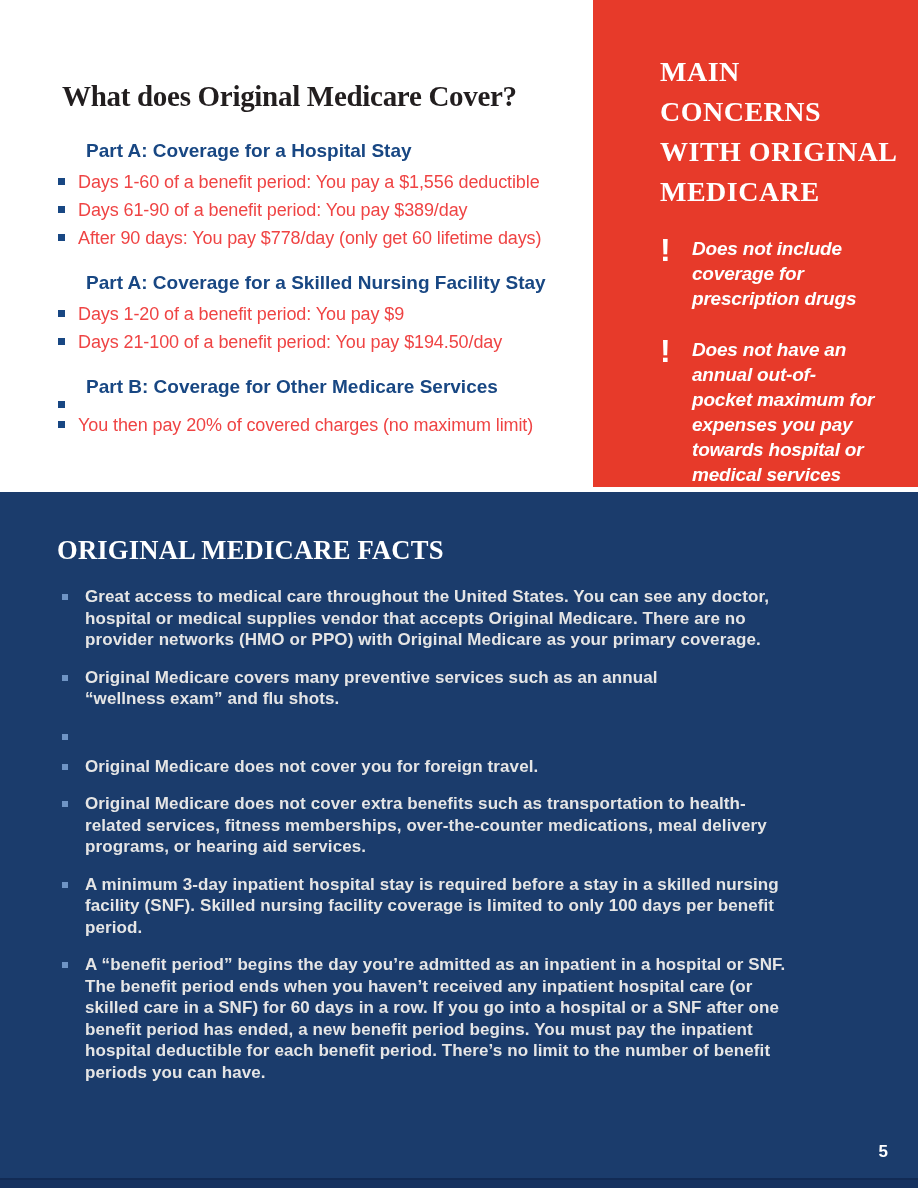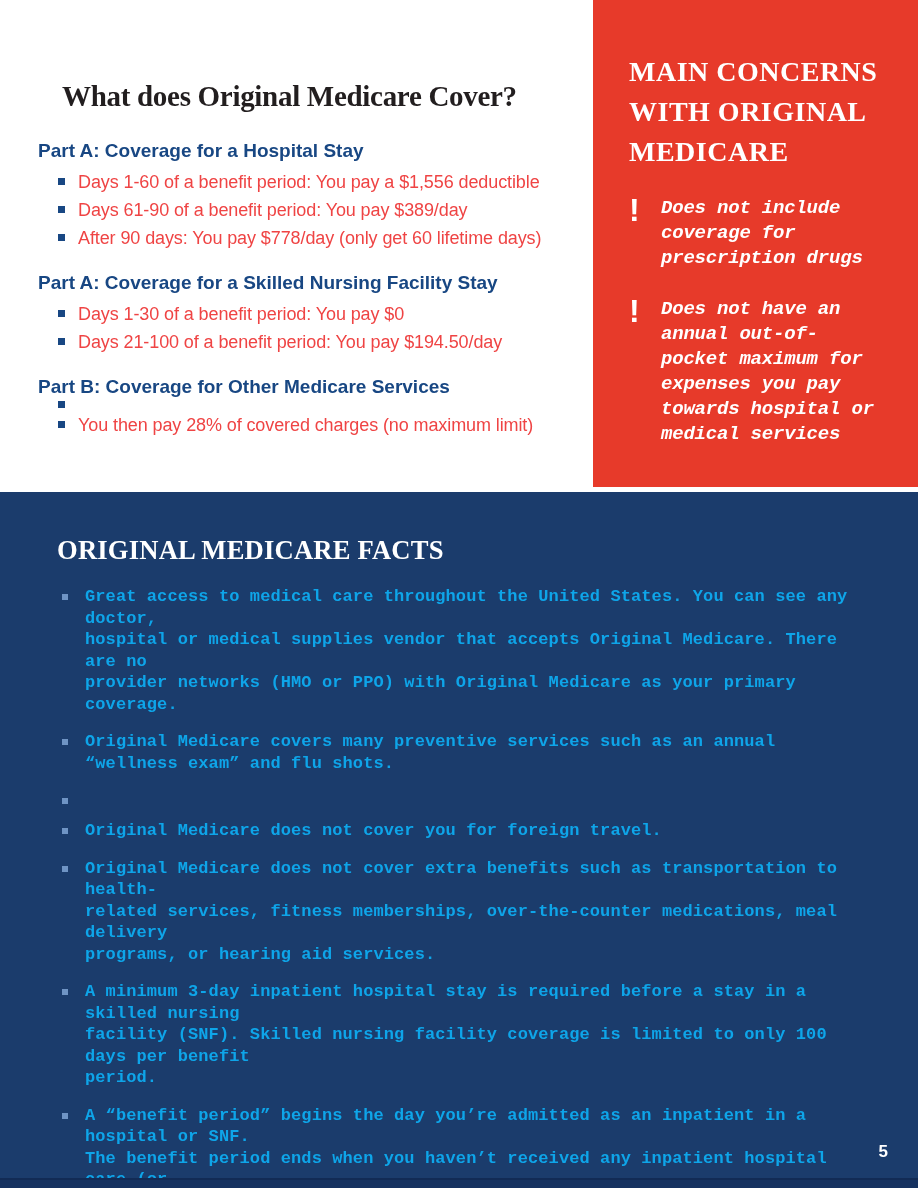--- a/index.html
+++ b/index.html
@@ -3,21 +3,21 @@
 <meta charset="utf-8">
 <style>
   * { margin: 0; padding: 0; box-sizing: border-box; }
   html, body { width: 918px; height: 1188px; }
   body {
     position: relative;
     background: #ffffff;
     font-family: "Liberation Sans", sans-serif;
     overflow: hidden;
   }
-  .ml { white-space: pre-line; font-family: Liberation Mono, monospace; }
+  .ml { white-space: pre-line; }
 
   
   .left-col {
     position: absolute;
     left: 38px;
     top: 78px;
     width: 545px;
   }
   .page-title {
     font-family: "Liberation Serif", serif;
@@ -29,20 +29,21 @@
     margin-bottom: 24px;
     margin-left: 24px;
   }
   .coverage-section { margin-bottom: 18px; }
   .section-heading {
     font-size: 19px;
     font-weight: 700;
     color: #184783;
     line-height: 26px;
     margin-bottom: 4px;
+    margin-left: 48px;
   }
   .bullet-row {
     display: flex;
     align-items: baseline;
     line-height: 28px;
   }
   .bullet-sq {
     flex: 0 0 auto;
     width: 7px;
     height: 7px;
@@ -59,21 +60,21 @@
   }
 
   
   .concerns-box {
     position: absolute;
     top: 0;
     right: 0;
     width: 325px;
     height: 487px;
     background: #e73a2a;
-    padding: 52px 20px 0 36px;
+    padding: 52px 20px 0 67px;
   }
   .concerns-title {
     font-family: "Liberation Serif", serif;
     font-weight: 700;
     font-size: 28px;
     line-height: 40px;
     color: #ffffff;
     letter-spacing: 0.5px;
     margin-bottom: 24px;
   }
@@ -127,21 +128,21 @@
     width: 6px;
     height: 6px;
     background: #6f94c4;
     margin-top: 8px;
     margin-left: 5px;
     margin-right: 17px;
   }
   .fact-text {
     font-size: 17px;
     font-weight: 700;
-    color: #0ea5e9;
+    color: #e5e5e5;
     line-height: 21.5px;
     letter-spacing: 0.1px;
   }
   .footer-strip {
     position: absolute;
     left: 0;
     right: 0;
     bottom: 0;
     height: 10px;
     background: #163260;
@@ -175,36 +176,36 @@
     <div class="bullet-row">
       <span class="bullet-sq"></span>
       <span class="bullet-text">After 90 days: You pay $778/day (only get 60 lifetime days)</span>
     </div>
   </div>
 
   <div class="coverage-section">
     <div class="section-heading">Part A: Coverage for a Skilled Nursing Facility Stay</div>
     <div class="bullet-row">
       <span class="bullet-sq"></span>
-      <span class="bullet-text">Days 1-30 of a benefit period: You pay $0</span>
+      <span class="bullet-text">Days 1-20 of a benefit period: You pay $9</span>
     </div>
     <div class="bullet-row">
       <span class="bullet-sq"></span>
       <span class="bullet-text">Days 21-100 of a benefit period: You pay $194.50/day</span>
     </div>
   </div>
 
   <div class="coverage-section">
     <div class="section-heading">Part B: Coverage for Other Medicare Services</div>
     <div class="bullet-row">
       <span class="bullet-sq"></span>
     </div>
     <div class="bullet-row">
       <span class="bullet-sq"></span>
-      <span class="bullet-text">You then pay 28% of covered charges (no maximum limit)</span>
+      <span class="bullet-text">You then pay 20% of covered charges (no maximum limit)</span>
     </div>
   </div>
 </div>
 
 <div class="concerns-box">
   <div class="concerns-title ml">MAIN CONCERNS
 WITH ORIGINAL
 MEDICARE</div>
 
   <div class="concern-item">

